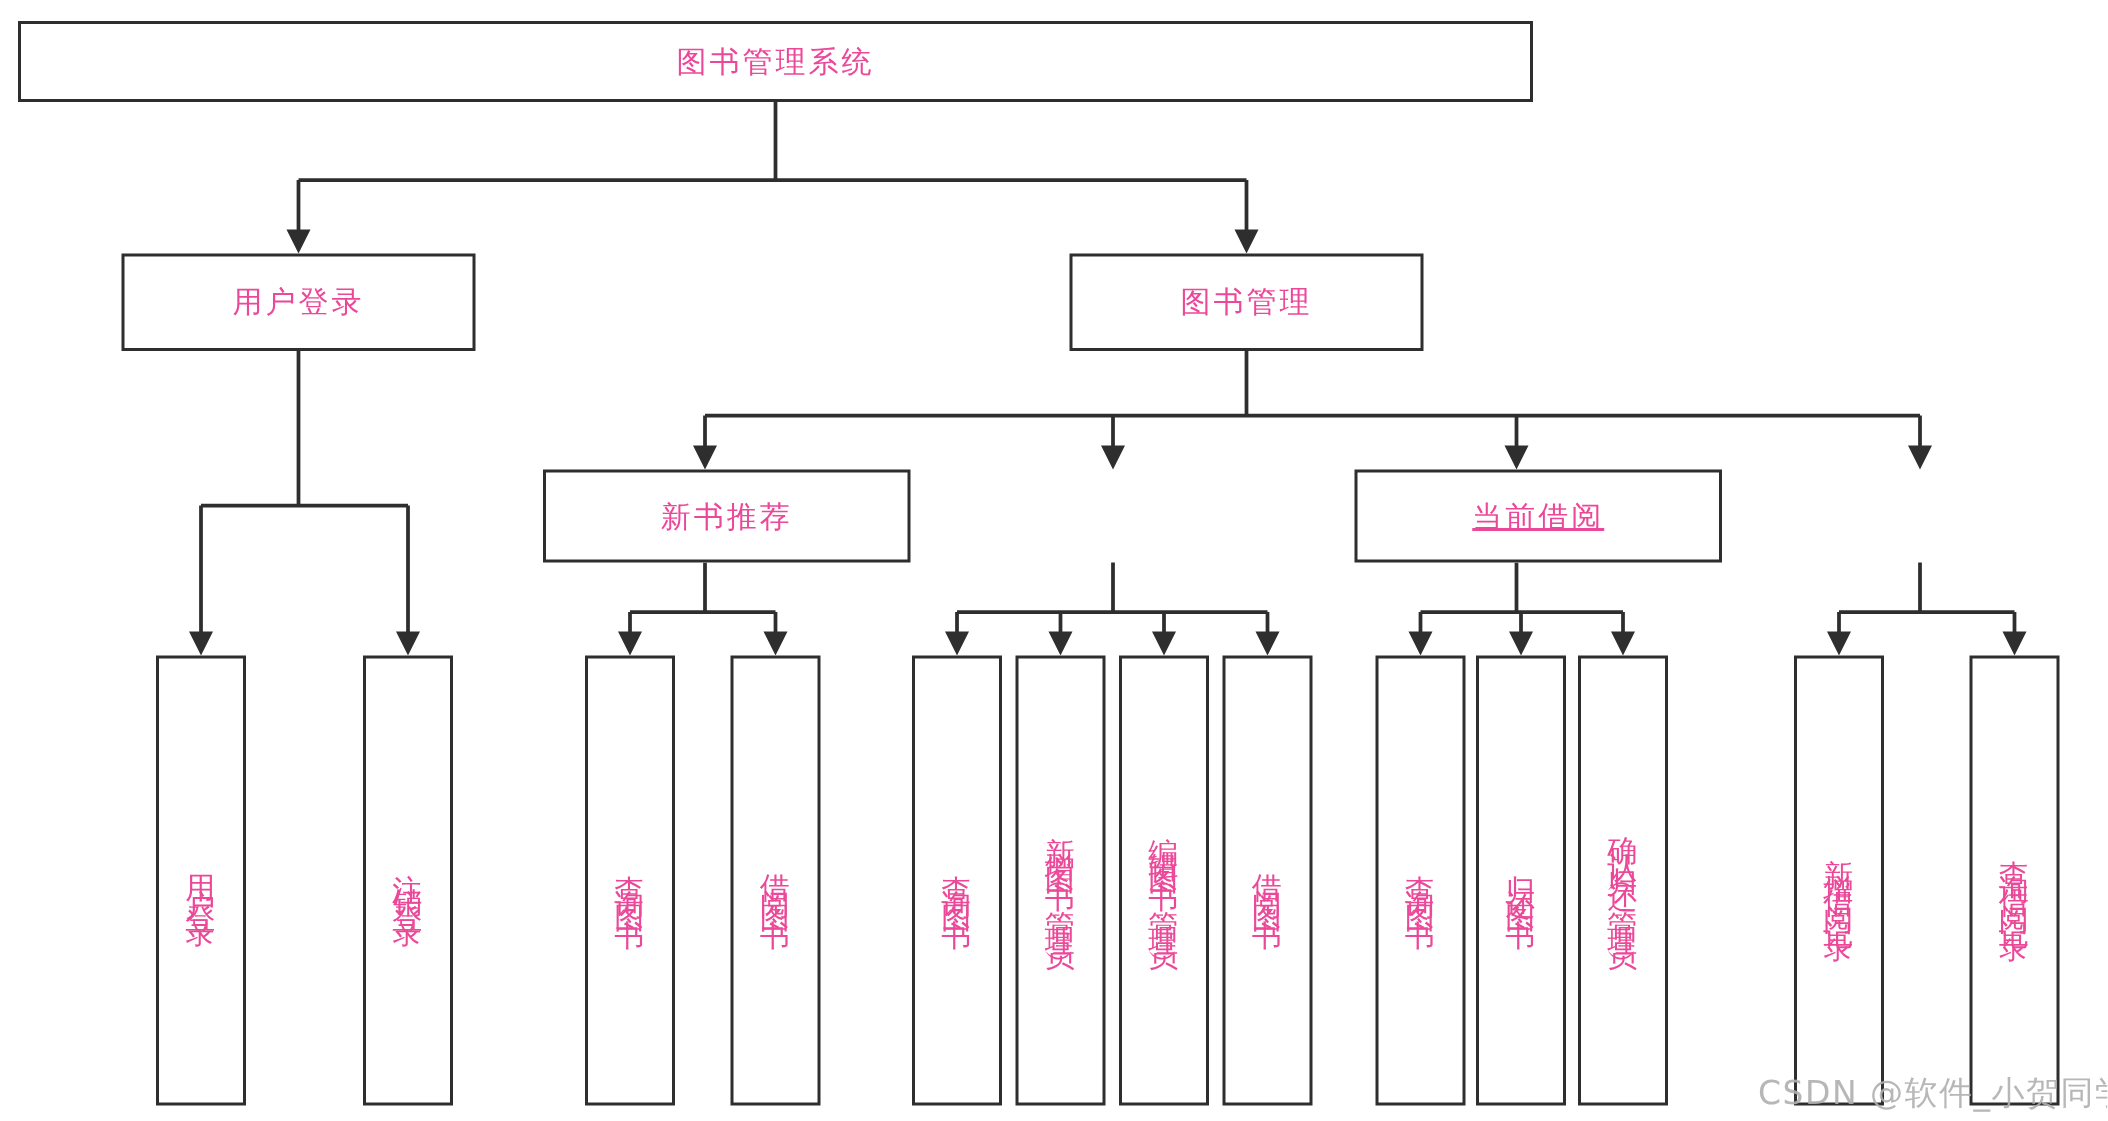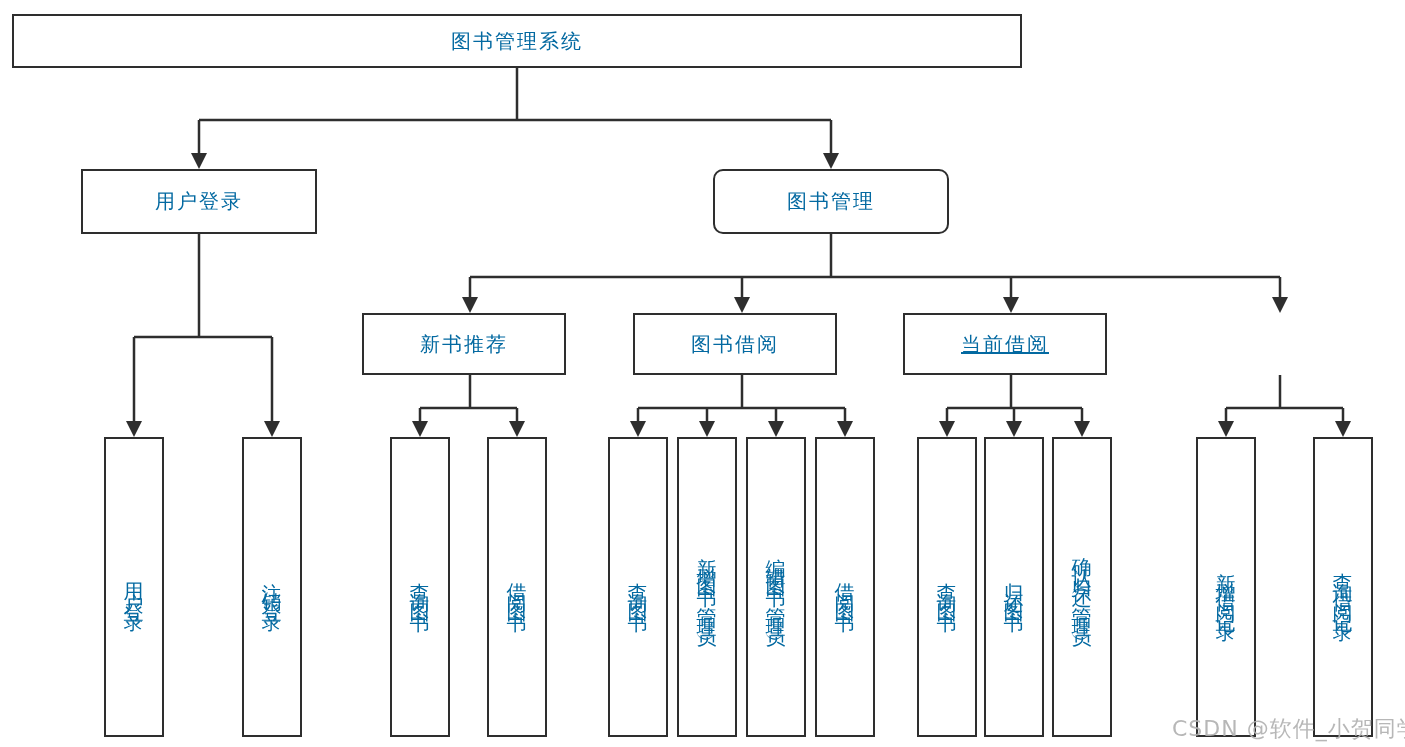--- a/index.html
+++ b/index.html
@@ -26,30 +26,30 @@
     stroke: none;
   }
   .node {
     position: absolute;
     box-sizing: border-box;
     border: 2px solid #2e2e2e;
     background: #ffffff;
     display: flex;
     align-items: center;
     justify-content: center;
-    color: #0369a1;
+    color: #ec4899;
     font-size: 20px;
     letter-spacing: 2px;
     z-index: 2;
   }
   .node.root   { left: 12px;  top: 14px;  width: 1010px; height: 54px; }
   .node.lvl2   { height: 65px; width: 236px; top: 169px; }
   .node.lvl2.a { left: 81px; }
-  .node.lvl2.b { left: 713px; border-radius: 10px; }
-  .node.lvl3   { height: 62px; width: 204px; top: 313px; }
+  .node.lvl2.b { left: 713px; }
+  .node.lvl3   { height: 62px; width: 245px; top: 313px; }
   .node.lvl3.c1 { left: 362px; }
   .node.lvl3.c2 { left: 633px; }
   .node.lvl3.c3 { left: 903px; text-decoration: underline; }
   .node.lvl3.c4 { left: 1172px; }
   .node.leaf   { top: 437px; height: 300px; width: 60px; }
   .node.leaf span {
     writing-mode: vertical-rl;
     text-orientation: mixed;
     letter-spacing: 10px;
     line-height: 1;
@@ -135,23 +135,20 @@
   <div class="node lvl2 a">
     <span>用户登录</span>
   </div>
   <div class="node lvl2 b">
     <span>图书管理</span>
   </div>
 
   <div class="node lvl3 c1">
     <span>新书推荐</span>
   </div>
-  <div class="node lvl3 c2">
-    <span>图书借阅</span>
-  </div>
   <div class="node lvl3 c3">
     <span>当前借阅</span>
   </div>
 
   <div class="node leaf p1">
     <span>用户登录</span>
   </div>
   <div class="node leaf p2">
     <span>注销登录</span>
   </div>

